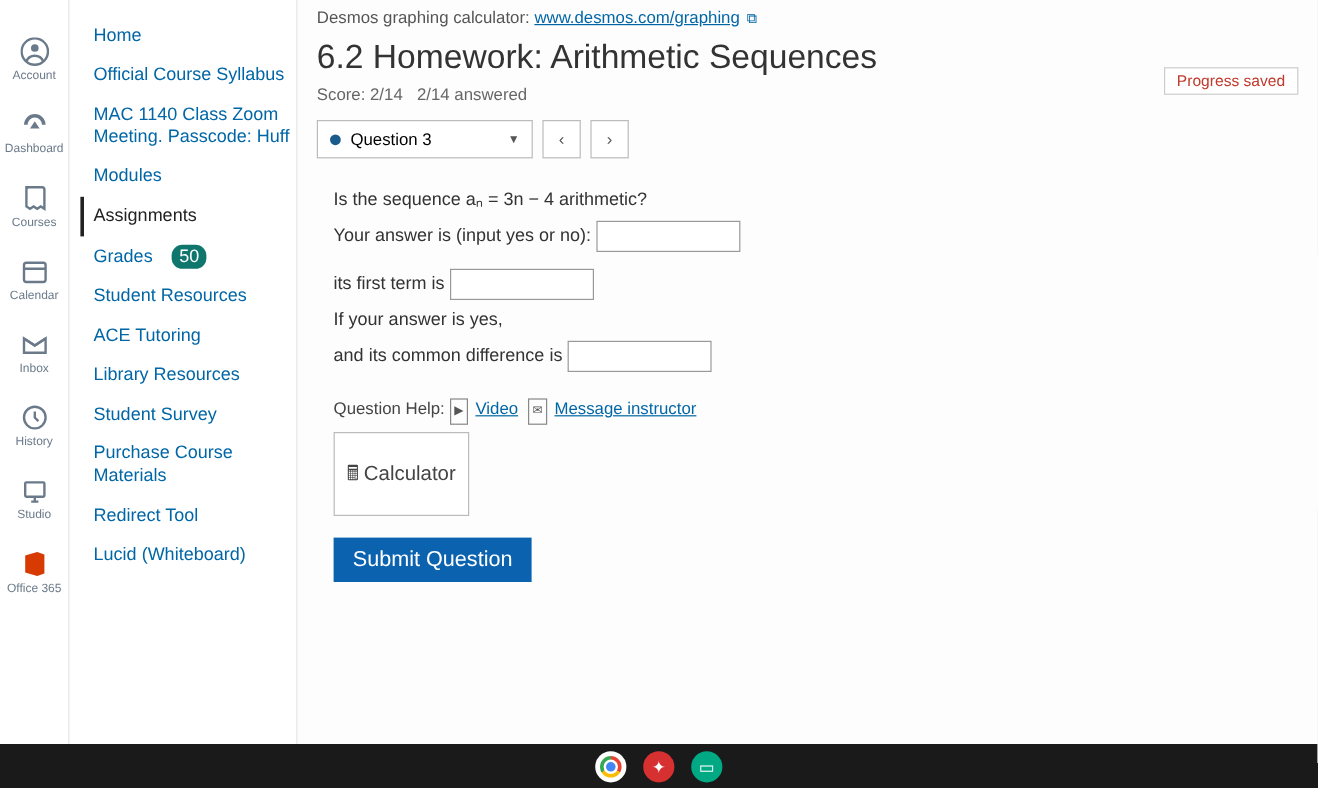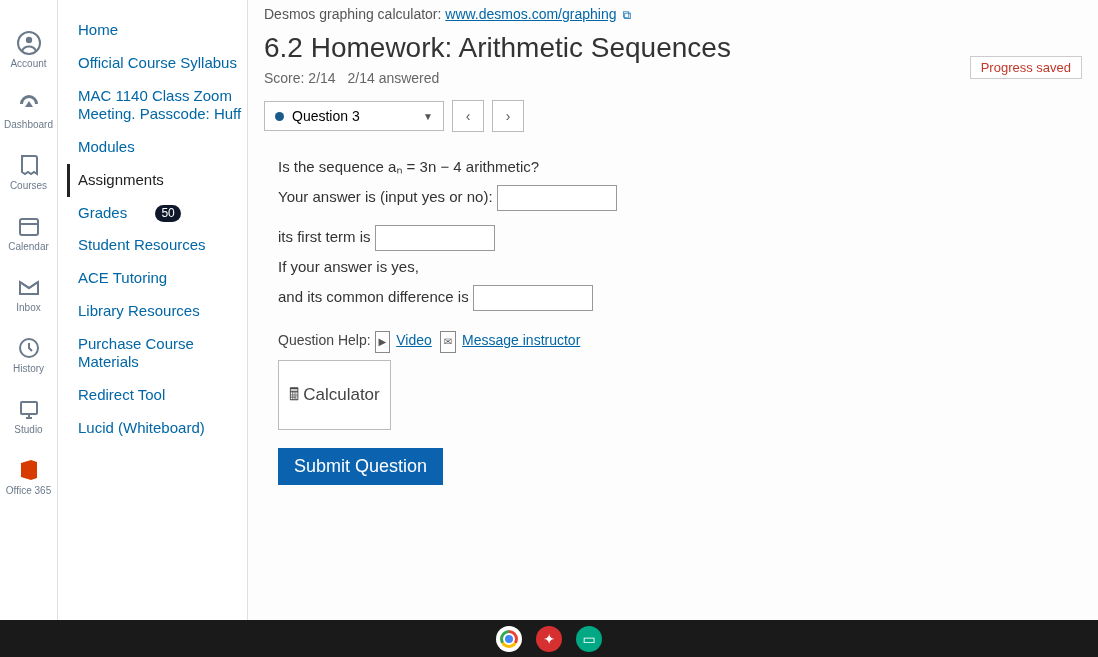--- a/index.html
+++ b/index.html
@@ -67,26 +67,26 @@
     }
     .coursenav a.active {
       color: #222;
       border-left: 3px solid #222;
       padding-left: 8px;
       margin-left: -11px;
       font-weight: 400;
     }
     .coursenav .badge {
       display: inline-block;
-      background: #0f172a;
+      background: #0f766e;
       color: #fff;
-      font-size: 12px;
+      font-size: 15px;
       border-radius: 9px;
       padding: 1px 6px;
-      margin-left: 24px;
+      margin-left: 12px;
       vertical-align: middle;
     }
 
     
     .main {
       flex: 1;
       background: #fdfdfd;
       padding: 0 16px 16px 16px;
       overflow: hidden;
     }
@@ -118,21 +118,20 @@
       border: 1px solid #ccc;
       padding: 3px 10px;
       font-size: 13px;
       color: #c0392b;
     }
 
     
     .qrow {
       display: flex;
       gap: 8px;
-      align-items: center;
       margin-bottom: 20px;
     }
     .qselect {
       border: 1px solid #bbb;
       background: #fff;
       padding: 6px 10px;
       font-size: 14px;
       display: flex;
       align-items: center;
       gap: 8px;
@@ -331,20 +330,21 @@
     <a>MAC 1140 Class Zoom Meeting. Passcode: Huff</a>
     <a>Modules</a>
     <a class="active">Assignments</a>
     <a>
       <span>Grades</span>
       <span class="badge">50</span>
     </a>
     <a>Student Resources</a>
     <a>ACE Tutoring</a>
     <a>Library Resources</a>
+    <a>Student Survey</a>
     <a>Purchase Course Materials</a>
     <a>Redirect Tool</a>
     <a>Lucid (Whiteboard)</a>
   </div>
 
   <div class="main">
     <div class="toplink">
       <span>Desmos graphing calculator:</span>
       <a href="#">www.desmos.com/graphing</a>
       <span class="ext-icon">⧉</span>

